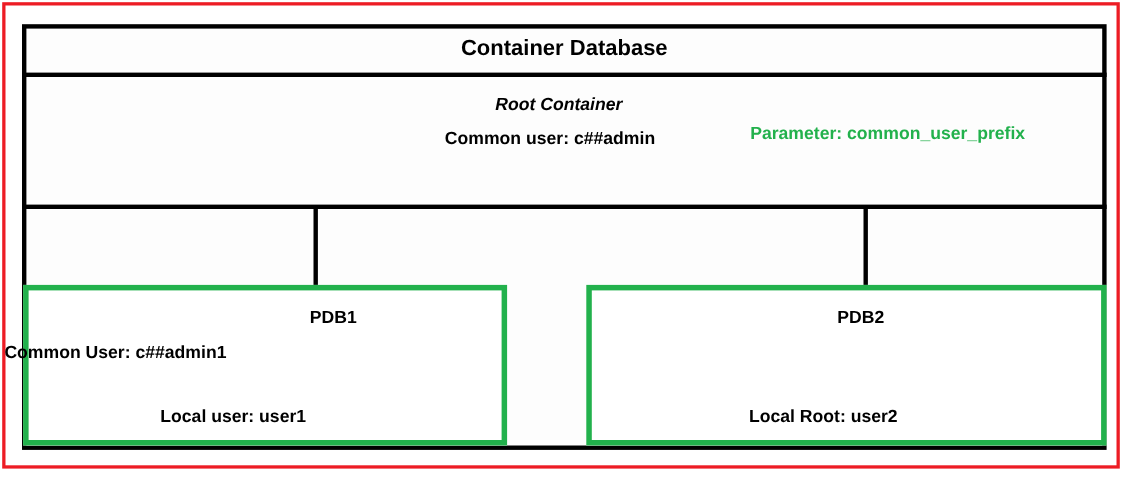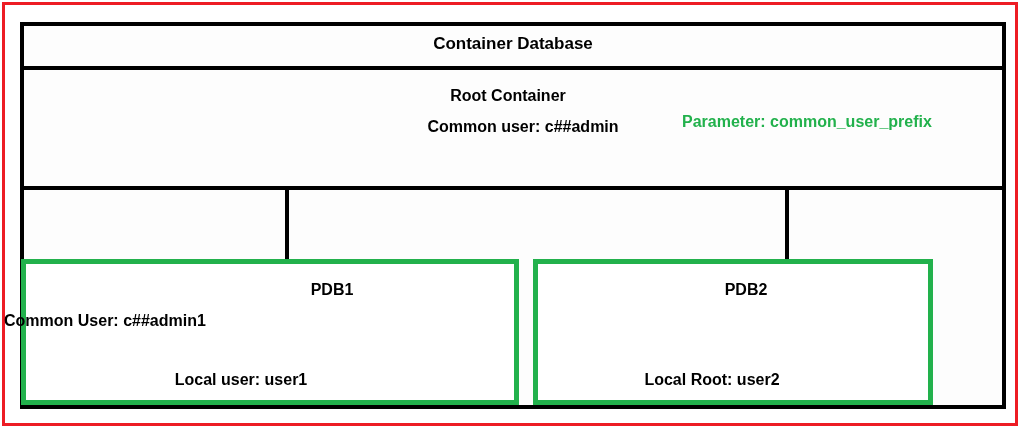--- a/index.html
+++ b/index.html
@@ -56,40 +56,41 @@
     height: 4px;
     background: #000000;
   }
   
   .cdb-title {
     position: absolute;
     left: 24px;
     top: 34px;
     width: 978px;
     text-align: center;
-    font-size: 17px;
+    font-size: 20px;
     font-weight: bold;
     color: #000000;
     line-height: 20px;
   }
   
   .root-title {
     position: absolute;
     left: 24px;
     top: 86px;
     width: 968px;
     text-align: center;
     font-size: 16px;
     font-weight: bold;
     color: #000000;
     line-height: 20px;
+    font-style: italic;
   }
   .root-common-user {
     position: absolute;
-    left: 39px;
+    left: 16px;
     top: 117px;
     width: 968px;
     text-align: center;
     font-size: 16px;
     font-weight: bold;
     color: #000000;
     line-height: 20px;
   }
   .param-note {
     position: absolute;
@@ -113,22 +114,22 @@
   .connector-pdb2 { left: 785px; top: 188px; height: 73px; }
   
   .pdb-box {
     position: absolute;
     top: 259px;
     height: 146px;
     border: 5px solid #22b14c;
     box-sizing: border-box;
     background: #ffffff;
   }
-  .pdb1-box { left: 21px;  width: 498px; padding-left: 48px; }
-  .pdb2-box { left: 533px; width: 400px; }
+  .pdb1-box { left: 21px;  width: 440px; padding-left: 48px; }
+  .pdb2-box { left: 533px; width: 473px; }
   .pdb-title {
     position: absolute;
     left: 0;
     top: 16px;
     width: 100%;
     text-align: center;
     font-size: 16px;
     font-weight: bold;
     color: #000000;
     line-height: 20px;

